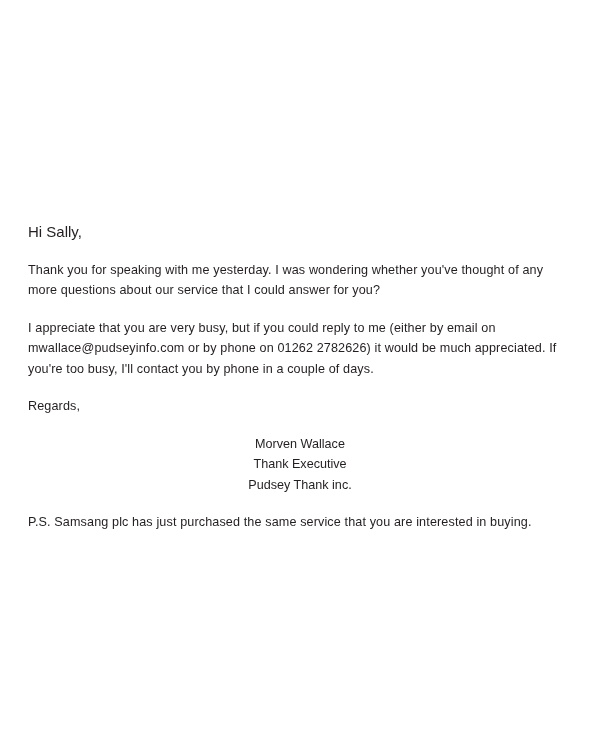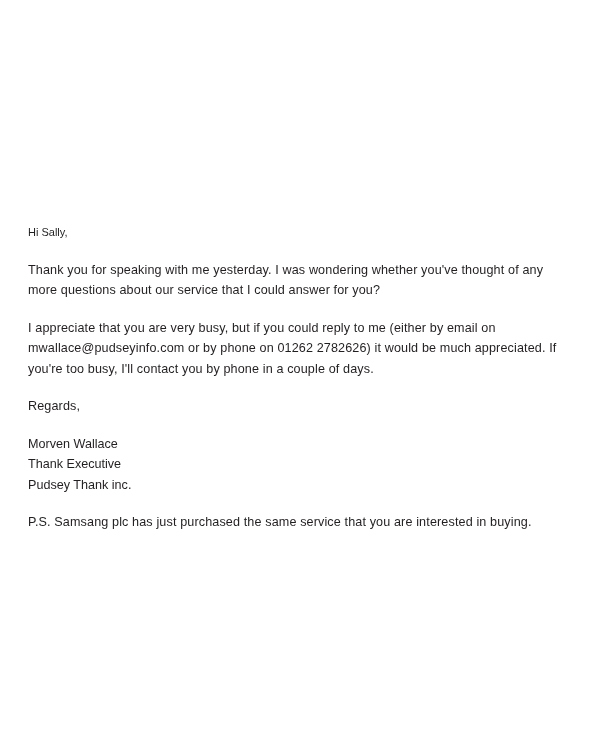--- a/index.html
+++ b/index.html
@@ -32,26 +32,27 @@
     margin: 6px 0 17px 0;
     letter-spacing: 0.01em;
   }
   .para:last-child {
     margin-bottom: 0;
   }
   .block-lines {
     font-size: 12.6px;
     line-height: 20.5px;
     margin: 0 0 17px 0;
+    text-align: center;
   }
   .block-lines div {
     white-space: pre;
   }
   .salutation {
-    font-size: 11px;
+    font-size: 15px;
     line-height: 20.5px;
     margin: 0 0 17px 0;
   }
 </style>
 </head>
 <body>
 
 <div class="page">
   <div class="letter-body">
 

